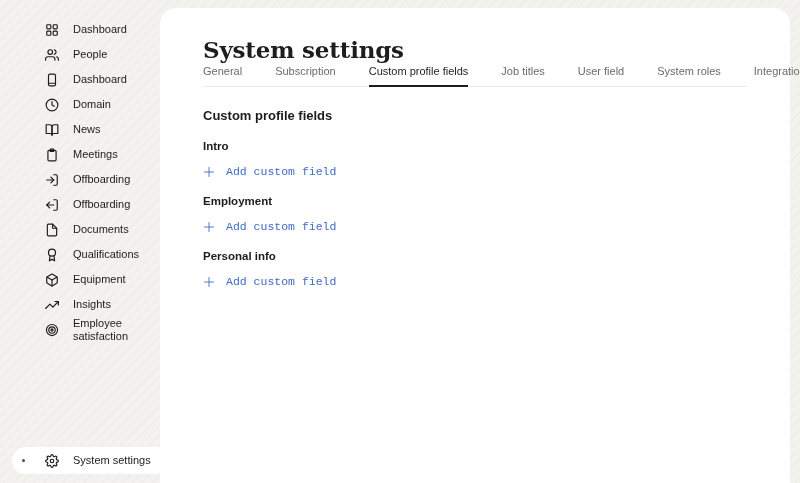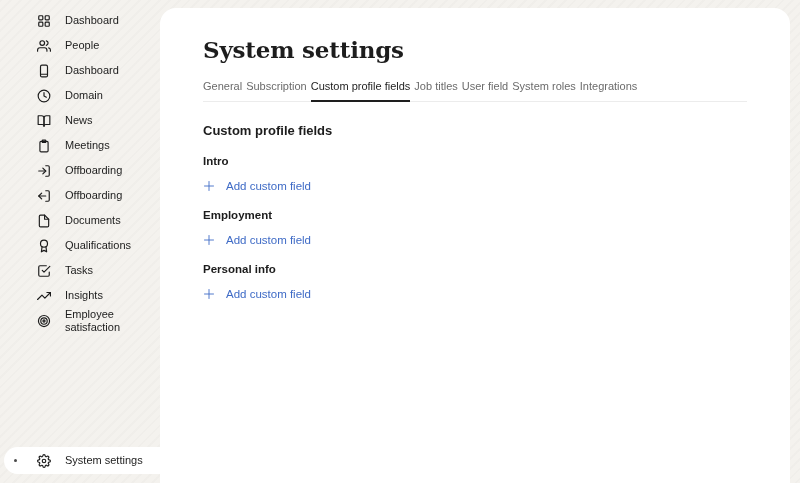--- a/index.html
+++ b/index.html
@@ -9,24 +9,24 @@
     overflow: hidden;
     background: #f4f2ee;
     background-image: repeating-linear-gradient(135deg, rgba(0,0,0,0.015) 0 2px, transparent 2px 7px);
     font-family: "Liberation Sans", sans-serif;
     color: #1e1e1e;
     -webkit-font-smoothing: antialiased;
   }
 
   
   .sidebar {
-    position: absolute; left: 0; top: 0;
+    position: absolute; left: 8px; top: 0;
     width: 160px; height: 483px;
     display: flex; flex-direction: column;
-    padding-top: 8px; box-sizing: border-box;
+    padding-top: 17px; box-sizing: border-box;
     z-index: 2;
   }
   .nav-item {
     display: flex; align-items: center;
     min-height: 25px;
     padding-left: 37px;
     cursor: pointer;
   }
   .nav-item svg { width: 14px; height: 14px; flex: 0 0 14px; stroke: #1c1c1c; fill: none; stroke-width: 2; stroke-linecap: round; stroke-linejoin: round; }
   .nav-label {
@@ -73,22 +73,21 @@
   .page-title {
     margin: 27px 0 0;
     font-family: "DejaVu Serif", "Liberation Serif", serif;
     font-weight: 700;
     font-size: 23px;
     line-height: 30px;
     color: #1d1d1d;
     letter-spacing: -0.2px;
   }
   .tabs {
-    display: flex; gap: 4px;
-    margin-top: 15px;
+    display: flex; gap: 33px;
     border-bottom: 1px solid #ececec;
   }
   .tab {
     font-size: 11px;
     color: #6b6b6b;
     padding-bottom: 9px;
     white-space: nowrap;
     cursor: pointer;
   }
   .tab.active {
@@ -112,20 +111,21 @@
     display: flex; align-items: center;
     margin-top: 13px;
     cursor: pointer;
     width: fit-content;
   }
   .add-row svg { width: 12px; height: 12px; stroke: #3f6bc6; fill: none; stroke-width: 1.8; stroke-linecap: round; }
   .add-label {
     margin-left: 11px;
     font-size: 11.5px;
     color: #3f6bc6;
+    font-family: Liberation Mono, monospace;
   }
 </style>
 </head>
 <body>
 
 <nav class="sidebar">
 
   <div class="nav-item">
     <svg viewBox="0 0 24 24">
       <rect x="3" y="3" width="7" height="7" rx="1.5"></rect>
@@ -206,28 +206,29 @@
 
 
   <div class="nav-item">
     <svg viewBox="0 0 24 24">
       <circle cx="12" cy="8" r="6"></circle>
         <polyline points="8.7 13 7.5 22 12 19.5 16.5 22 15.3 13"></polyline>
     </svg>
     <span class="nav-label">Qualifications</span>
   </div>
 
-
-  <div class="nav-item">
-    <svg viewBox="0 0 24 24">
-      <polyline points="9 11 12 14 22 4"></polyline>
-        <path d="M21 14v5a2 2 0 0 1-2 2H5a2 2 0 0 1-2-2V5a2 2 0 0 1 2-2h11"></path>
-    </svg>
-    <span class="nav-label">Tasks</span>
-  </div>
+  <div class="nav-item">
+    <svg viewBox="0 0 24 24">
+      <path d="M21 16V8a2 2 0 0 0-1-1.73l-7-4a2 2 0 0 0-2 0l-7 4A2 2 0 0 0 3 8v8a2 2 0 0 0 1 1.73l7 4a2 2 0 0 0 2 0l7-4A2 2 0 0 0 21 16z"></path>
+      <polyline points="3.27 6.96 12 12.01 20.73 6.96"></polyline>
+        <line x1="12" y1="22.08" x2="12" y2="12"></line>
+    </svg>
+    <span class="nav-label">Equipment</span>
+  </div>
+
 
   <div class="nav-item">
     <svg viewBox="0 0 24 24">
       <polyline points="23 6 13.5 15.5 8.5 10.5 1 18"></polyline>
         <polyline points="17 6 23 6 23 12"></polyline>
     </svg>
     <span class="nav-label">Insights</span>
   </div>
 
   <div class="nav-item">

